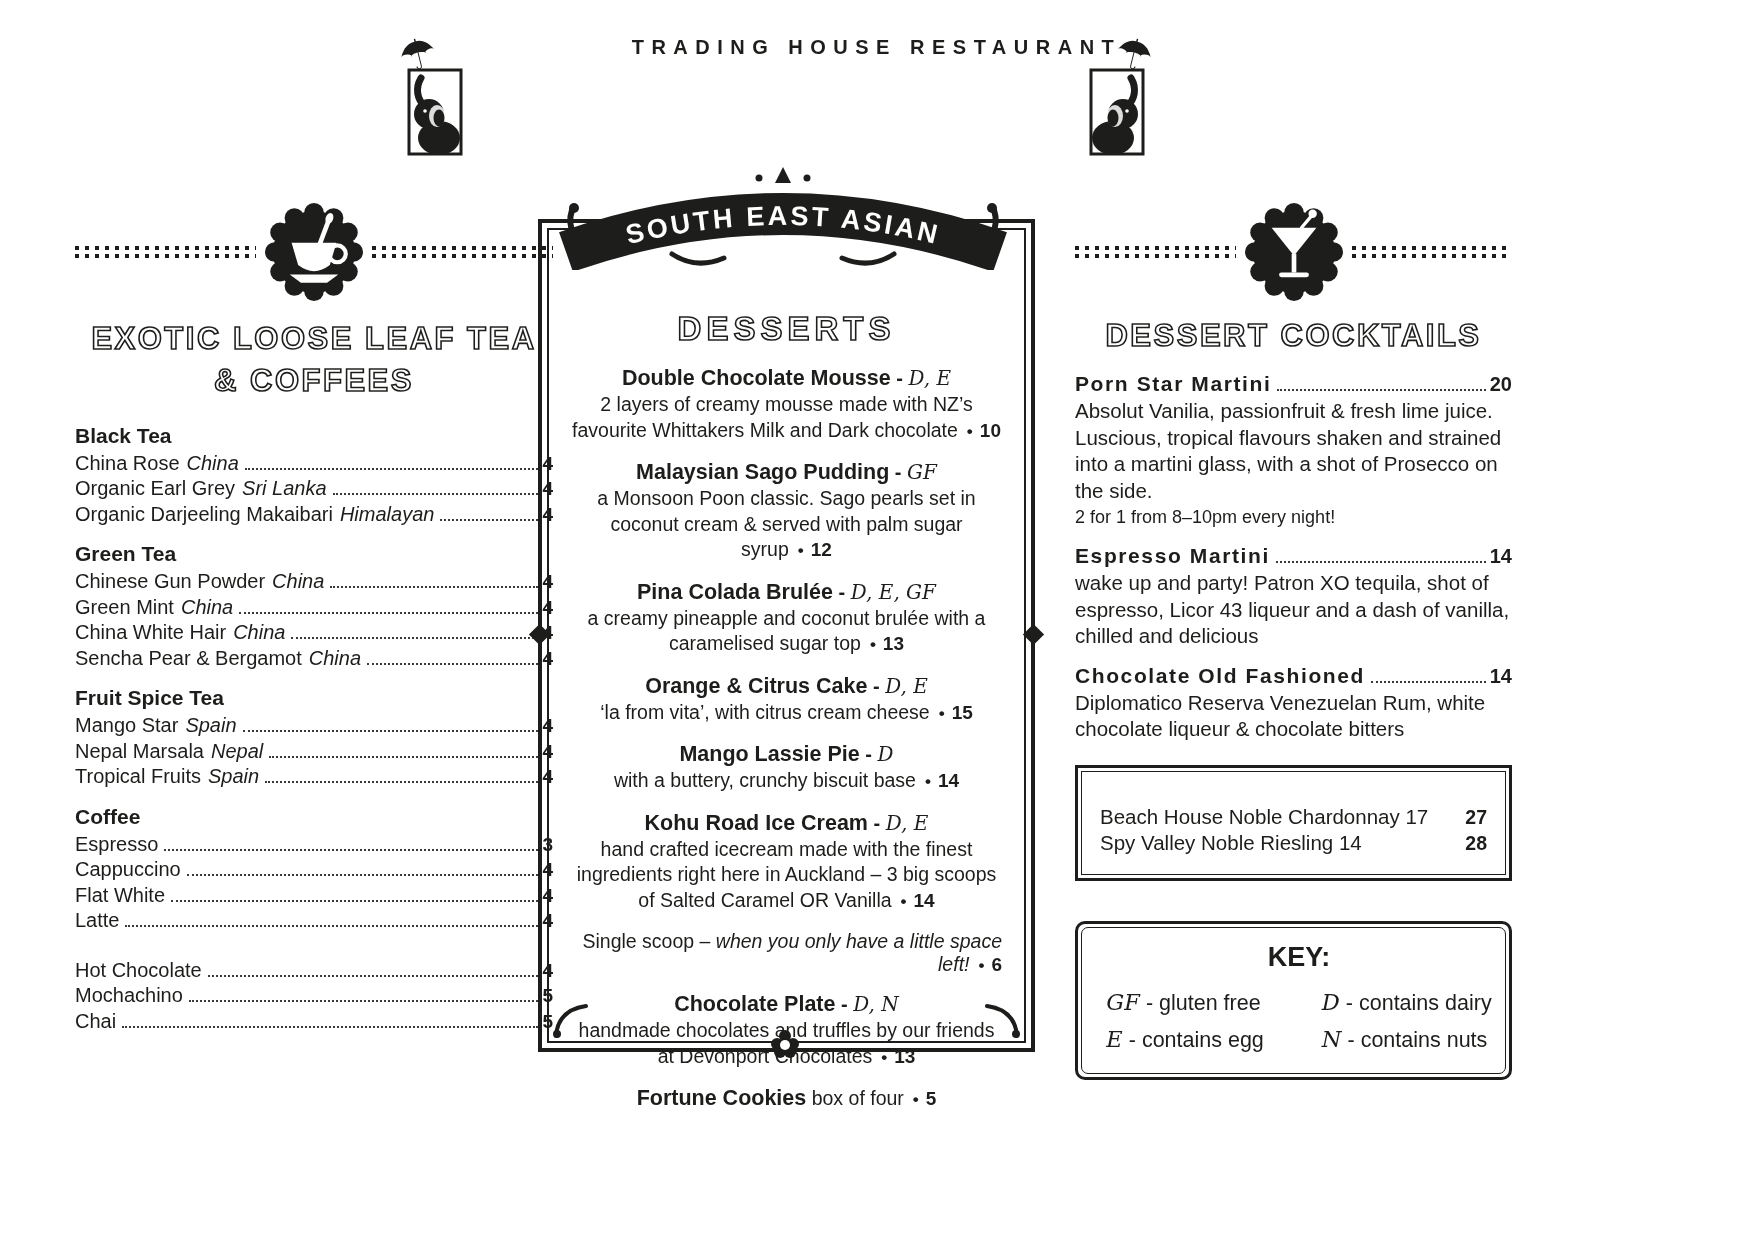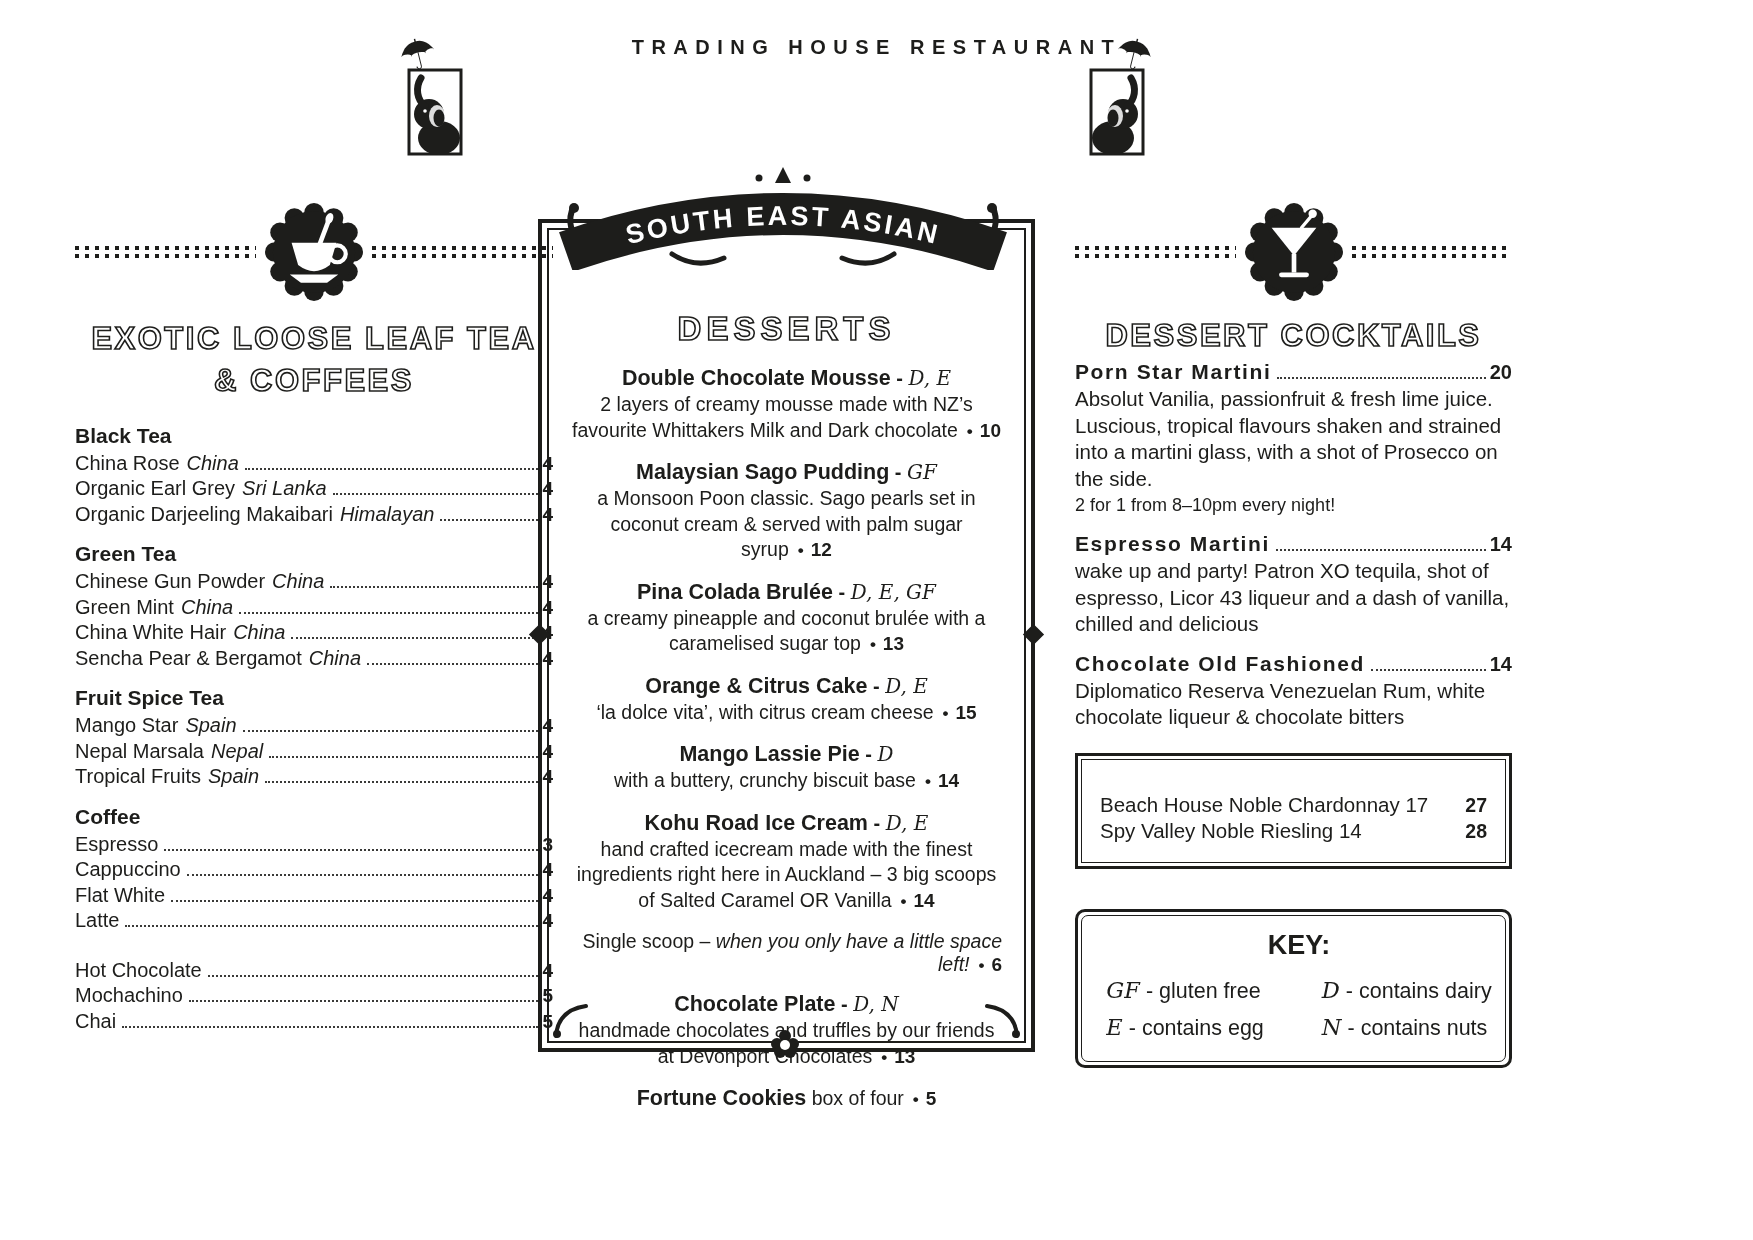--- a/index.html
+++ b/index.html
@@ -70,21 +70,21 @@
   .d-desc{font-size:19.5px;line-height:25.5px;margin-top:1px;}
   .bullet::before{content:"\2022";font-weight:700;margin:0 7px 0 9px;font-size:17px;}
   .d-price{font-weight:700;font-size:19px;}
   .d-scoop{font-size:19.5px;text-align:right;margin-bottom:16px;}
   .d-scoop .it{font-style:italic;}
   .corner{position:absolute;z-index:2;}
   .edge-diamond{position:absolute;width:15px;height:15px;background:#1d1d1b;transform:rotate(45deg);z-index:2;}
   
   #right-col{position:absolute;left:1075px;top:192px;width:437px;}
   #cocktails-heading{font-size:31px;letter-spacing:2.5px;text-align:center;margin-top:6px;}
-  #cocktail-list{margin-top:6px;}
+  #cocktail-list{margin-top:18px;}
   .c-item{margin-bottom:14px;}
   .c-head{display:flex;align-items:baseline;}
   .c-name{font-weight:700;font-size:21px;letter-spacing:1.6px;}
   .c-price{font-weight:700;font-size:20px;}
   .c-desc{font-size:20.5px;line-height:26.5px;margin-top:2px;}
   .c-note{font-size:18px;line-height:26px;}
   .c-note:empty{display:none;}
   
   .box-outer{border:3.5px solid #1d1d1b;padding:3px;margin-top:22px;}
   .box-inner{border:1.5px solid #1d1d1b;padding:14px 18px 18px 18px;}
@@ -330,21 +330,21 @@
     <div class="d-item">
       <div><span class="d-title">Malaysian Sago Pudding</span><span class="d-codes">GF</span></div>
       <div class="d-desc"><span>a Monsoon Poon classic. Sago pearls set in coconut cream &amp; served with palm sugar syrup</span><span class="bullet"></span><span class="d-price">12</span></div>
     </div>
     <div class="d-item">
       <div><span class="d-title">Pina Colada Brulée</span><span class="d-codes">D, E, GF</span></div>
       <div class="d-desc"><span>a creamy pineapple and coconut brulée with a caramelised sugar top</span><span class="bullet"></span><span class="d-price">13</span></div>
     </div>
     <div class="d-item">
       <div><span class="d-title">Orange &amp; Citrus Cake</span><span class="d-codes">D, E</span></div>
-      <div class="d-desc"><span>‘la dolce vita’, with citrus cream cheese</span><span class="bullet"></span><span class="d-price">15</span></div>
+      <div class="d-desc"><span>‘la from vita’, with citrus cream cheese</span><span class="bullet"></span><span class="d-price">15</span></div>
     </div>
     <div class="d-item">
       <div><span class="d-title">Mango Lassie Pie</span><span class="d-codes">D</span></div>
       <div class="d-desc"><span>with a buttery, crunchy biscuit base</span><span class="bullet"></span><span class="d-price">14</span></div>
     </div>
     <div class="d-item">
       <div><span class="d-title">Kohu Road Ice Cream</span><span class="d-codes">D, E</span></div>
       <div class="d-desc"><span>hand crafted icecream made with the finest ingredients right here in Auckland – 3 big scoops of Salted Caramel OR Vanilla</span><span class="bullet"></span><span class="d-price">14</span></div>
     </div>
     <div class="d-scoop">

